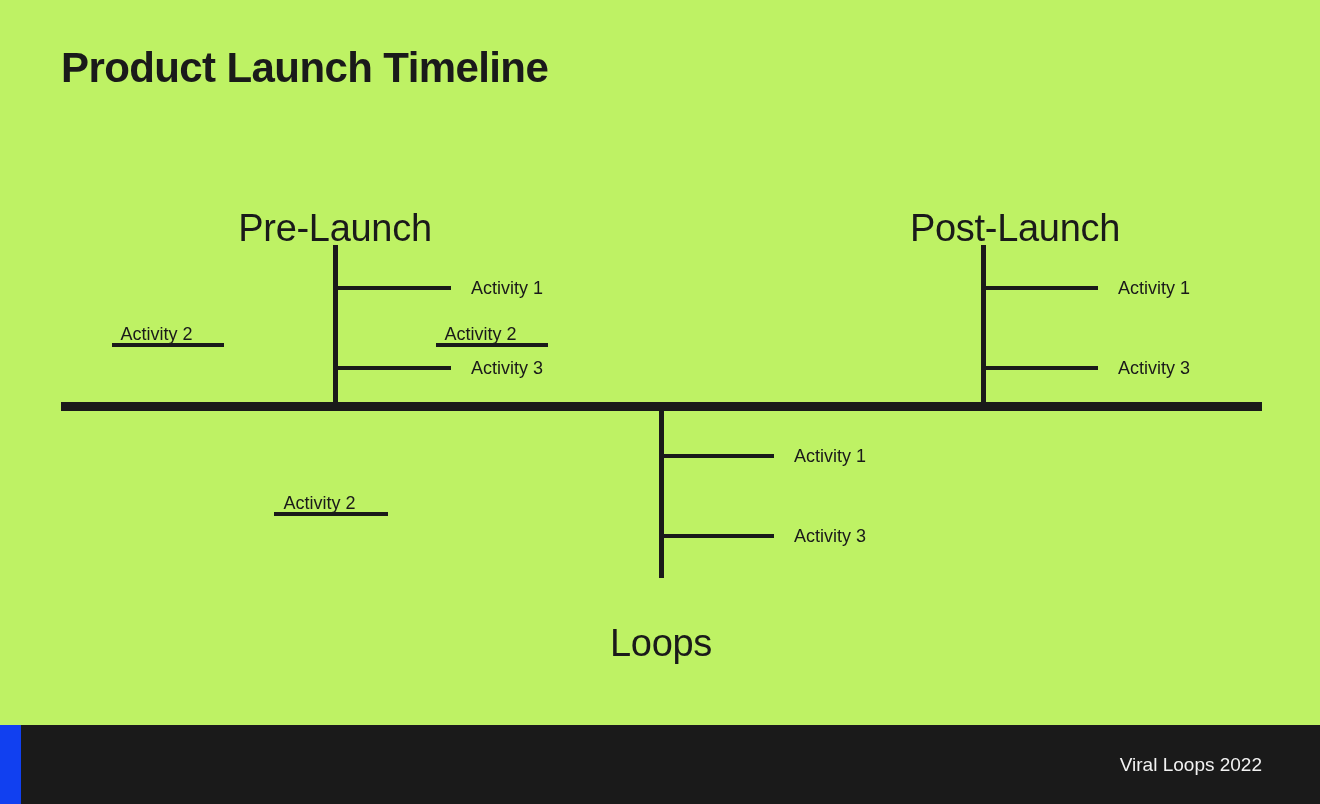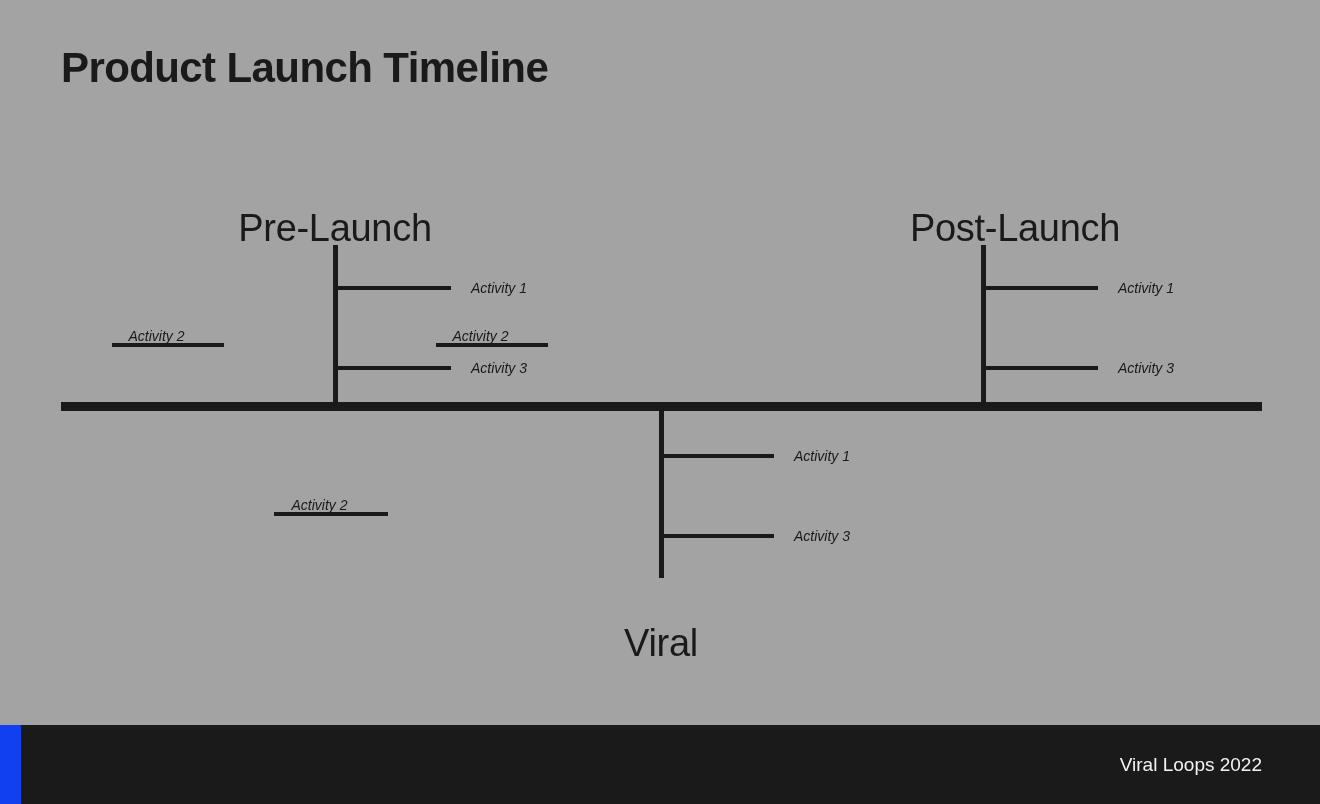--- a/index.html
+++ b/index.html
@@ -10,21 +10,21 @@
     width: 1320px;
     height: 804px;
     background: #faf8f5;
     font-family: "Liberation Sans", sans-serif;
     overflow: hidden;
   }
   .canvas {
     position: relative;
     width: 1320px;
     height: 804px;
-    background: #a3a3a3;
+    background: #bef264;
   }
 
   
   .page-title {
     position: absolute;
     left: 61px;
     top: 44px;
     font-size: 42px;
     font-weight: 800;
     letter-spacing: -0.6px;
@@ -74,25 +74,24 @@
   .branch-left {
     flex-direction: column;
     justify-content: flex-end;
   }
   .branch-line {
     height: 4px;
     background: #1a1a1a;
     flex: none;
   }
   .branch-label {
-    font-size: 14px;
+    font-size: 18px;
     font-weight: 400;
     color: #1a1a1a;
     line-height: 1;
-    font-style: italic;
   }
   .branch-right .branch-label {
     margin-left: 20px;
   }
   .branch-left .branch-label {
     margin-right: 22px;
   }
 
   
   .footer {
@@ -150,21 +149,21 @@
         <div class="branch branch-left" style="top: 313px; left: 0px; width: 335px;">
           <div class="branch-label">Activity 2</div>
           <div class="branch-line" style="width: 112px;"></div>
         </div>
         <div class="branch branch-right" style="top: 351px; left: 335px;">
           <div class="branch-line" style="width: 116px;"></div>
           <div class="branch-label">Activity 3</div>
         </div>
       </div>
       <div>
-        <div class="phase-heading" style="left: 661px; top: 622px;">Viral</div>
+        <div class="phase-heading" style="left: 661px; top: 622px;">Loops</div>
         <div class="stem" style="left: 659px; top: 410px; height: 168px;"></div>
         <div class="branch branch-right" style="top: 439px; left: 661px;">
           <div class="branch-line" style="width: 113px;"></div>
           <div class="branch-label">Activity 1</div>
         </div>
         <div class="branch branch-left" style="top: 482px; left: 0px; width: 661px;">
           <div class="branch-label">Activity 2</div>
           <div class="branch-line" style="width: 114px;"></div>
         </div>
         <div class="branch branch-right" style="top: 519px; left: 661px;">

